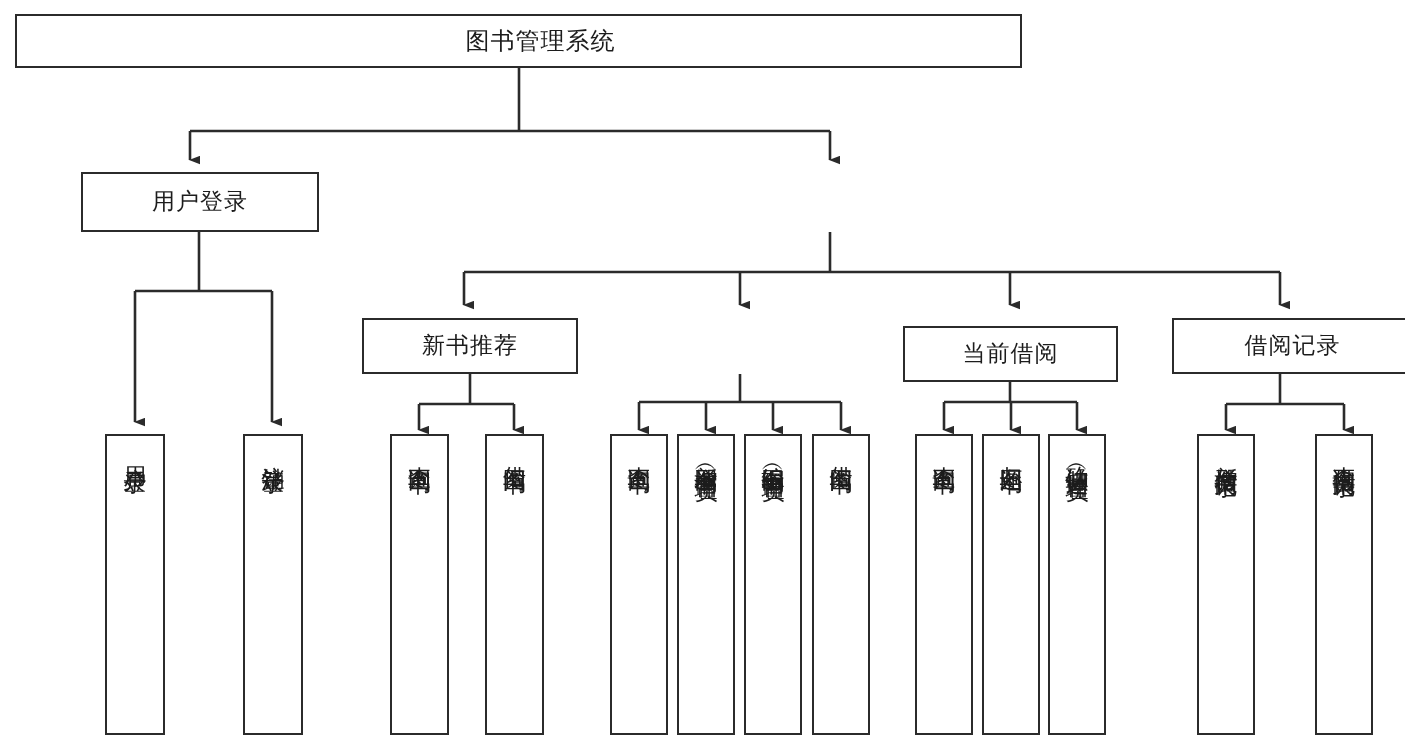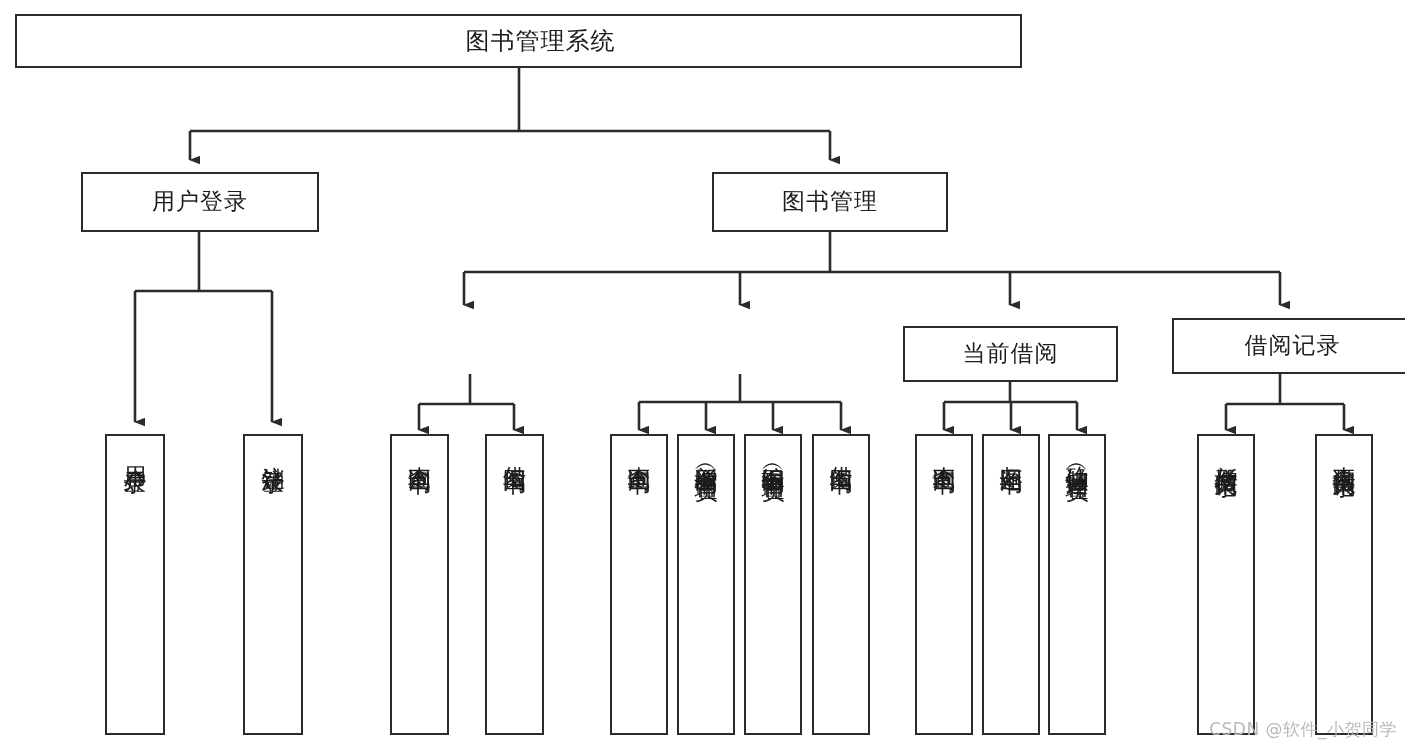--- a/index.html
+++ b/index.html
@@ -121,24 +121,24 @@
     </g>
   </svg>
 
   <div class="node horiz root" style="left:15px; top:14px; width:1007px; height:54px;">
     <span>图书管理系统</span>
   </div>
 
   <div class="node horiz" style="left:81px; top:172px; width:238px; height:60px;">
     <span>用户登录</span>
   </div>
-  <div class="node horiz" style="left:712px; top:172px; width:236px; height:60px;">
-    <span>图书管理</span>
+
+  <div class="node horiz" style="left:362px; top:318px; width:216px; height:56px;">
+    <span>新书推荐</span>
   </div>
-
   <div class="node horiz" style="left:903px; top:318px; width:215px; height:56px;margin-top:8px;">
     <span>当前借阅</span>
   </div>
   <div class="node horiz" style="left:1172px; top:318px; width:241px; height:56px;">
     <span>借阅记录</span>
   </div>
 
   <div class="node leaf" style="left:105px; top:434px; width:60px; height:301px;">
     <span class="vtext">用户登录</span>
   </div>
@@ -176,15 +176,14 @@
     <span class="vtext">确认归还（管理员）</span>
   </div>
 
   <div class="node leaf" style="left:1197px; top:434px; width:58px; height:301px;">
     <span class="vtext">新增借阅记录</span>
   </div>
   <div class="node leaf" style="left:1315px; top:434px; width:58px; height:301px;">
     <span class="vtext">查询借阅记录</span>
   </div>
 
-  <div class="watermark">CSDN @软件_小贺同学</div>
 
 </div>
 
 </body></html>

